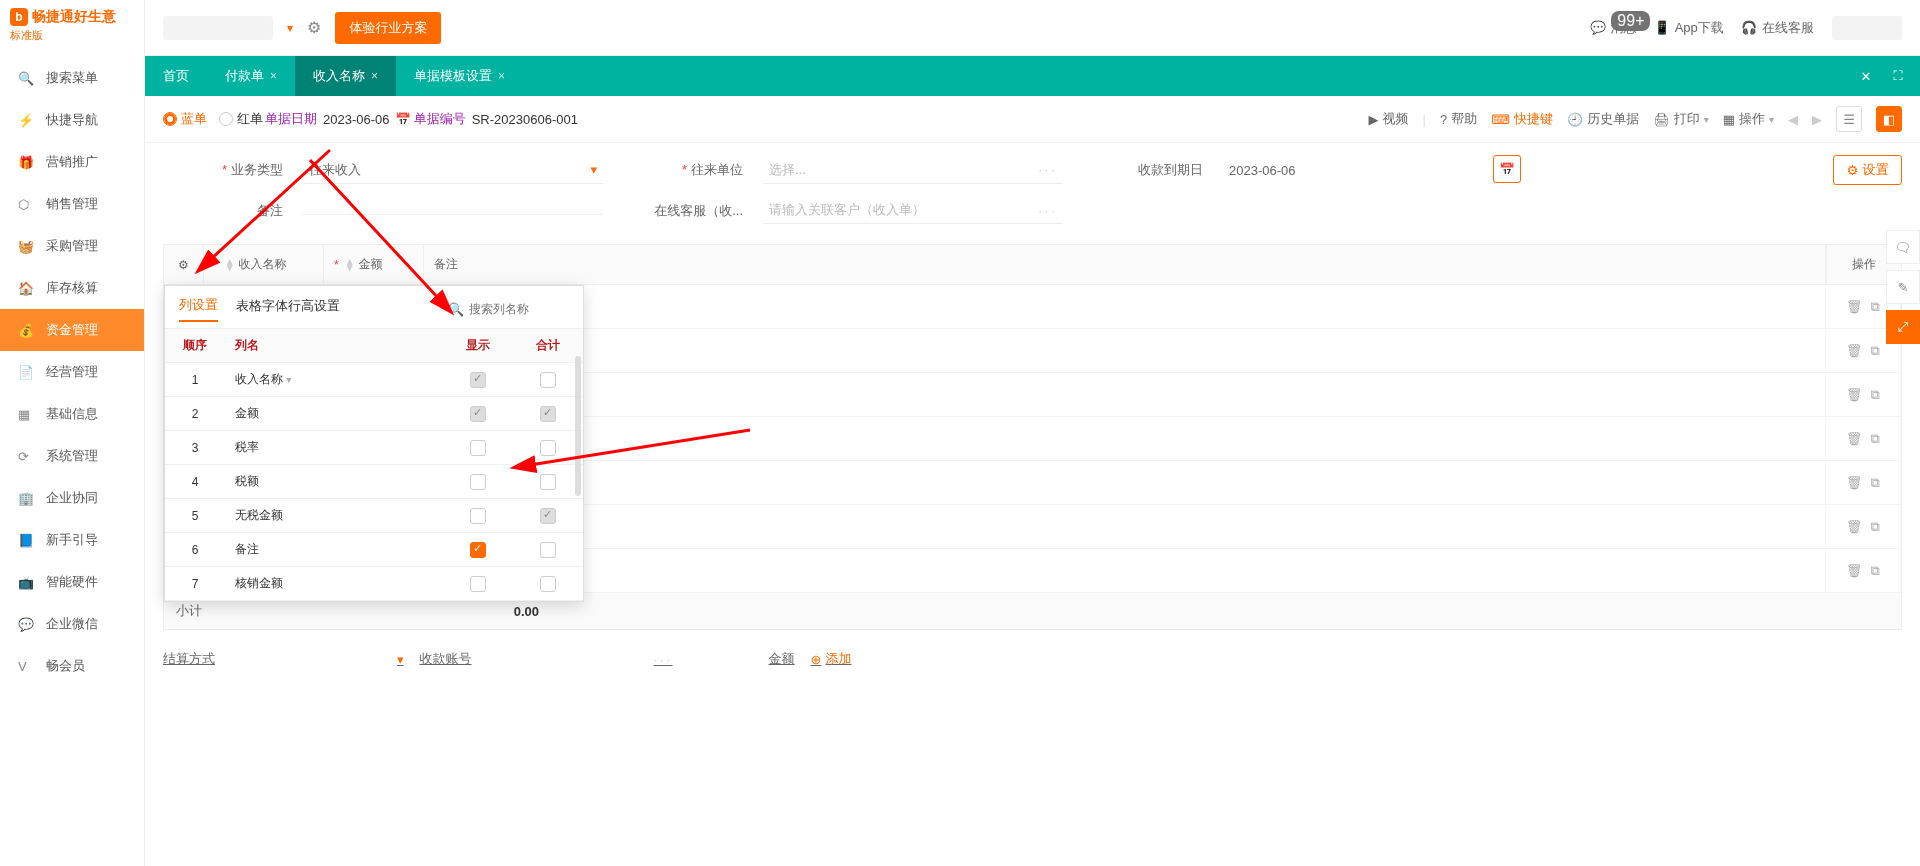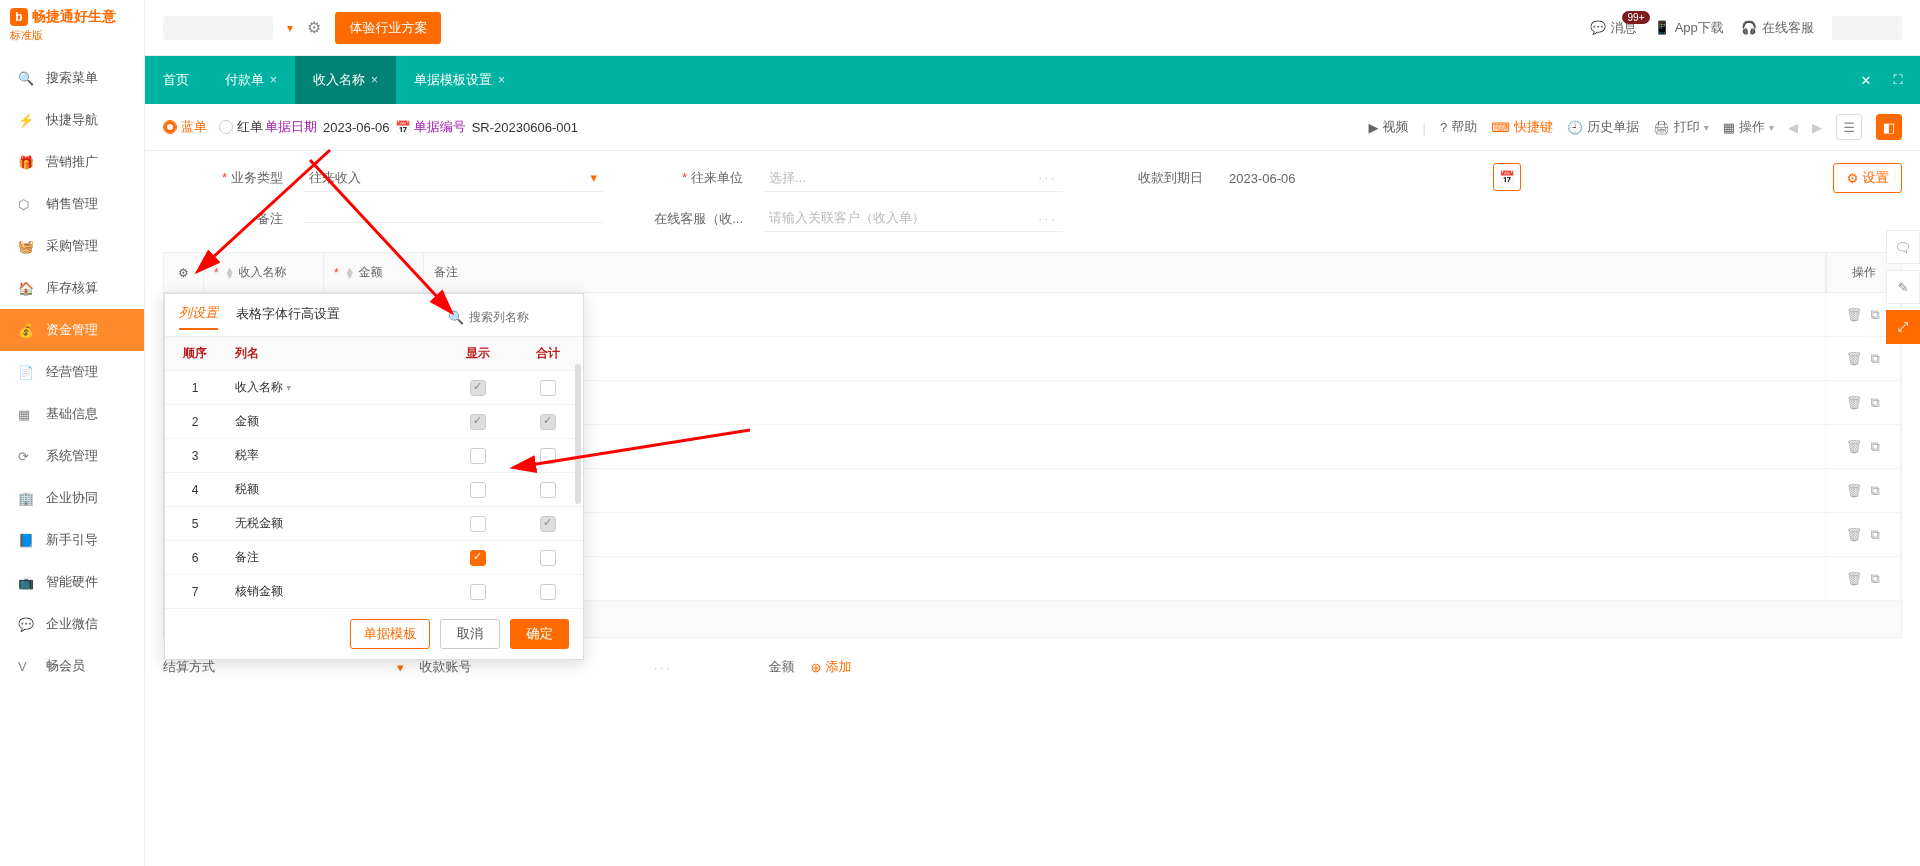--- a/index.html
+++ b/index.html
@@ -20,24 +20,24 @@
 
 
 .main { flex: 1; display: flex; flex-direction: column; }
 .topbar { height: 56px; display: flex; align-items: center; padding: 0 18px; gap: 14px; border-bottom: 1px solid #eee; }
 .tb-blank { width: 110px; height: 24px; background: #f3f3f3; border-radius: 3px; }
 .tb-caret { color: #ff6a00; font-size: 12px; }
 .tb-gear { color: #888; font-size: 16px; }
 .tb-btn { background: #ff6a00; color: #fff; border: none; padding: 7px 14px; border-radius: 3px; cursor: pointer; font-size: 13px; }
 .topbar-right { margin-left: auto; display: flex; align-items: center; gap: 18px; color: #666; }
 .tr-item { display: flex; align-items: center; gap: 4px; cursor: pointer; position: relative; }
-.badge { background: #7f1d1d; color: #fff; font-size: 10px; border-radius: 8px; padding: 1px 6px; position: absolute; top: -8px; right: -14px; }
-
-
-.tabstrip { height: 48px; background: #00b3a1; display: flex; align-items: center; color: #fff; }
+.badge { background: #737373; color: #fff; font-size: 16px; border-radius: 8px; padding: 1px 6px; position: absolute; top: -8px; right: -14px; }
+
+
+.tabstrip { height: 40px; background: #00b3a1; display: flex; align-items: center; color: #fff; }
 .tab { padding: 0 18px; height: 100%; display: flex; align-items: center; gap: 6px; cursor: pointer; }
 .tab.active { background: #008275; }
 .tab .x { font-size: 12px; opacity: .8; }
 .tabstrip-right { margin-left: auto; display: flex; gap: 4px; padding-right: 8px; }
 .ts-icon { width: 28px; height: 28px; display: flex; align-items: center; justify-content: center; cursor: pointer; }
 
 
 .toolbar { display: flex; align-items: center; padding: 10px 18px; gap: 2px; border-bottom: 1px solid #eee; }
 .radio-group { display: flex; gap: 12px; }
 .radiolbl { display: flex; align-items: center; gap: 4px; cursor: pointer; }
@@ -80,40 +80,40 @@
 .trow .cell-ops { width: 75px; display: flex; align-items: center; justify-content: center; gap: 8px; color: #aaa; }
 .trow .cell-ops span { cursor: pointer; }
 .tfoot { display: flex; background: #fafafa; height: 36px; align-items: center; }
 .tfoot .flbl { width: 45px; padding-left: 12px; color: #666; }
 .tfoot .fval2 { width: 350px; text-align: right; padding-right: 20px; color: #333; font-weight: bold; }
 
 
 .popover { position: absolute; top: 40px; left: 0; width: 420px; background: #fff; border: 1px solid #ddd; box-shadow: 0 4px 16px rgba(0,0,0,.15); z-index: 50; }
 .pop-tabs { display: flex; gap: 18px; padding: 10px 14px 6px; border-bottom: 1px solid #eee; align-items: center; }
 .pop-tab { cursor: pointer; padding-bottom: 6px; }
-.pop-tab.active { color: #ff6a00; border-bottom: 2px solid #ff6a00; font-style: italic; }
+.pop-tab.active { color: #ff6a00; border-bottom: 2px solid #ff6a00; }
 .pop-search { margin-left: auto; display: flex; align-items: center; gap: 4px; color: #bbb; }
 .pop-search input { border: none; outline: none; font-size: 12px; width: 100px; }
 .pop-table { width: 100%; border-collapse: collapse; }
 .pop-table th, .pop-table td { padding: 8px 10px; border-bottom: 1px solid #f0f0f0; font-size: 12px; text-align: center; }
 .pop-table th { color: #b91c1c; background: #fafafa; }
 .pop-table td.name { text-align: left; }
 .cb { width: 16px; height: 16px; border: 1px solid #ccc; border-radius: 3px; display: inline-block; vertical-align: middle; }
 .cb.checked-grey { background: #ddd; position: relative; }
 .cb.checked-grey::after { content: "✓"; color: #888; font-size: 11px; position: absolute; top: -1px; left: 2px; }
 .cb.checked-orange { background: #ff6a00; border-color: #ff6a00; position: relative; }
 .cb.checked-orange::after { content: "✓"; color: #fff; font-size: 11px; position: absolute; top: -1px; left: 2px; }
 .pop-scroll { position: absolute; right: 2px; top: 70px; width: 6px; height: 140px; background: #ddd; border-radius: 3px; }
 .pop-footer { display: flex; justify-content: flex-end; gap: 10px; padding: 10px 14px; }
 .btn-outline { border: 1px solid #ff6a00; color: #ff6a00; background: #fff; padding: 5px 12px; border-radius: 3px; cursor: pointer; }
 .btn-default { border: 1px solid #ccc; color: #555; background: #fff; padding: 5px 16px; border-radius: 3px; cursor: pointer; }
 .btn-primary { border: none; background: #ff6a00; color: #fff; padding: 5px 16px; border-radius: 3px; cursor: pointer; }
 
 
-.settle { display: flex; align-items: center; padding: 20px 18px; gap: 16px; color: #666; }
+.settle { display: flex; align-items: center; padding: 20px 18px; gap: 16px; color: #666; text-decoration: underline; }
 .settle .sval { min-width: 150px; border-bottom: 1px dotted transparent; }
 .settle .caret2 { color: #ff6a00; }
 .settle .dots2 { color: #ccc; letter-spacing: 2px; }
 .addlink { color: #ff6a00; display: flex; align-items: center; gap: 4px; cursor: pointer; }
 
 
 .float-right { position: absolute; right: 0; top: 230px; display: flex; flex-direction: column; gap: 6px; }
 .fr-ic { width: 34px; height: 34px; background: #fff; border: 1px solid #eee; display: flex; align-items: center; justify-content: center; color: #888; cursor: pointer; }
 .fr-ic.active { background: #ff6a00; color: #fff; border-color: #ff6a00; }
 
@@ -481,25 +481,20 @@
               </tr>
               <tr>
                 <td>7</td>
                 <td class="name">核销金额</td>
                 <td><span class="cb"></span></td>
                 <td><span class="cb"></span></td>
               </tr>
             </tbody>
         </table>
         <div class="pop-scroll"></div>
-        <div class="pop-footer">
-          <button class="btn-outline">单据模板</button>
-          <button class="btn-default">取消</button>
-          <button class="btn-primary">确定</button>
-        </div>
       </div>
     </div>
 
     <div class="settle">
       <span>结算方式</span>
       <span class="sval"></span>
       <span class="caret2">▾</span>
       <span>收款账号</span>
       <span class="sval"></span>
       <span class="dots2">···</span>

